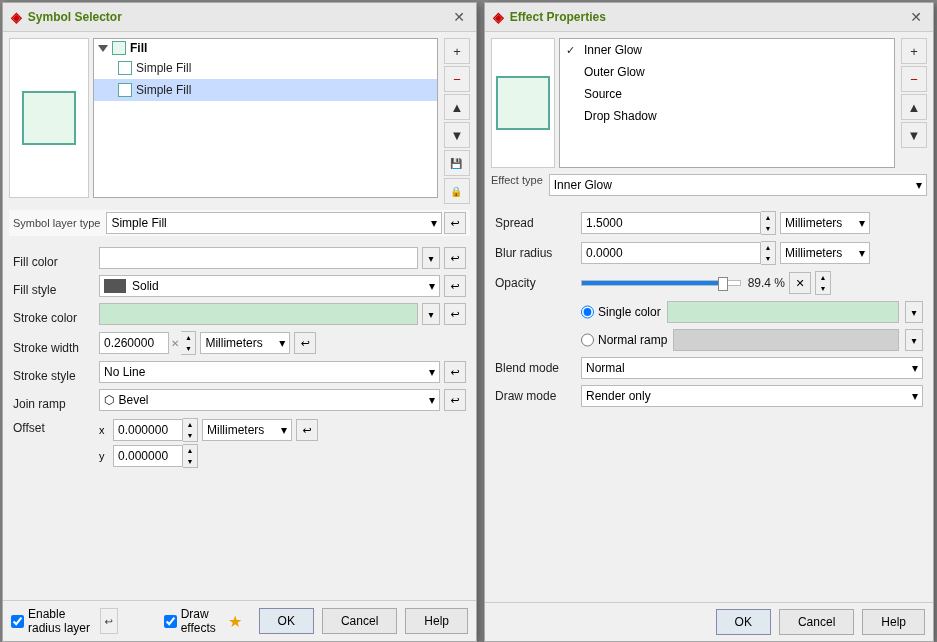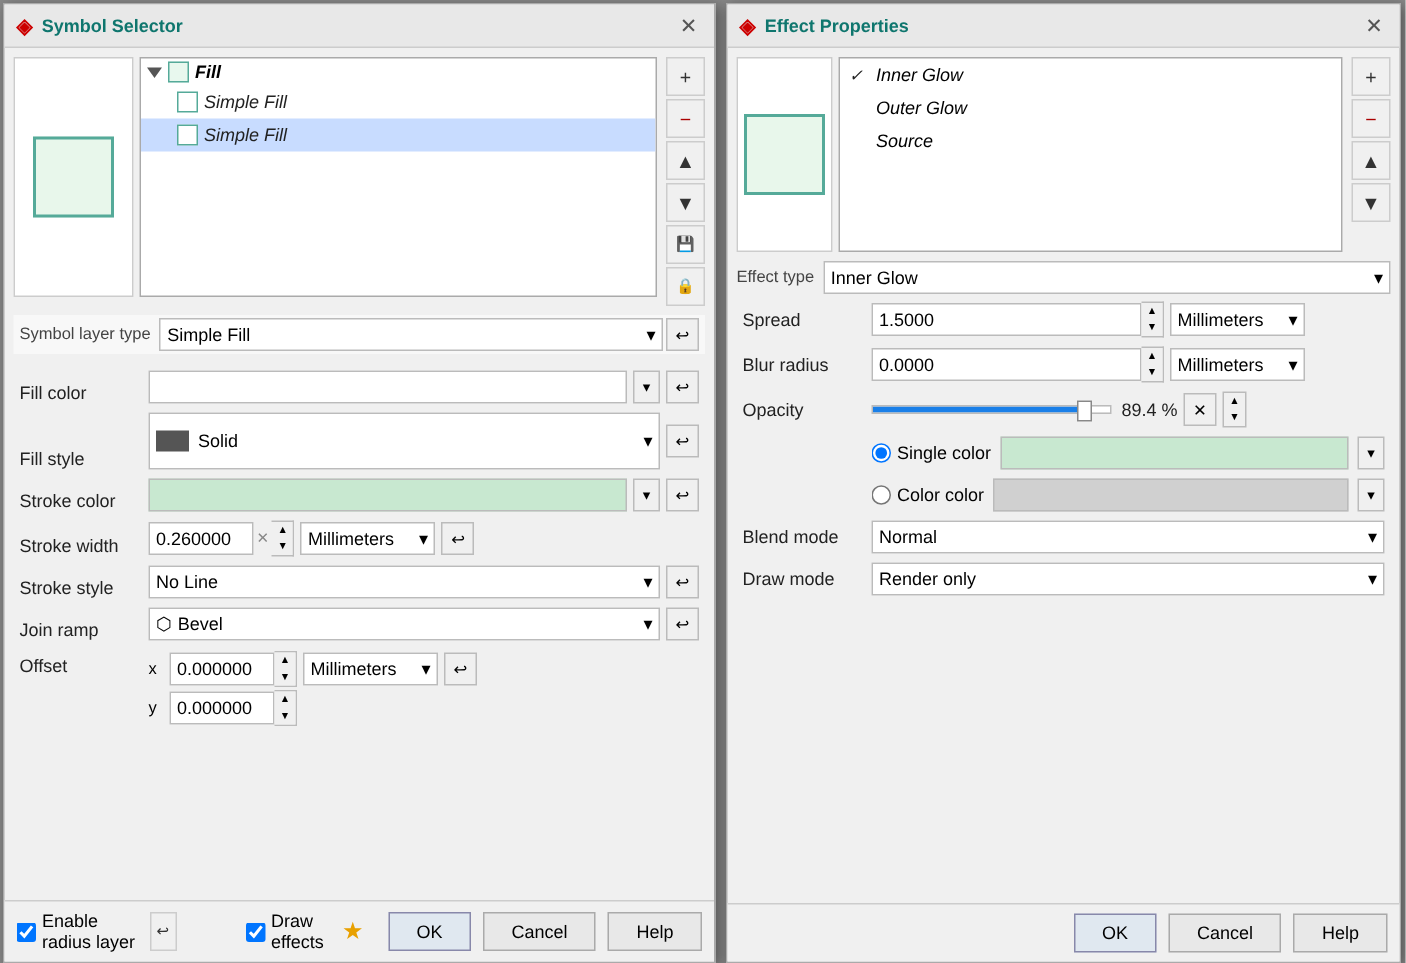--- a/index.html
+++ b/index.html
@@ -26,21 +26,21 @@
     .dialog-title .title-icon {
       color: #c00;
       font-size: 14px;
       font-weight: bold;
     }
 
     .dialog-title .title-text {
       flex: 1;
       font-size: 12px;
       font-weight: 600;
-      color: #0f766e;
+      color: #4d7c0f;
     }
 
     .close-btn {
       width: 18px; height: 18px;
       background: none;
       border: none;
       cursor: pointer;
       display: flex; align-items: center; justify-content: center;
       font-size: 14px;
       color: #555;
@@ -85,21 +85,20 @@
     .preview-square {
       width: 54px;
       height: 54px;
       border: 2px solid #5a9;
       background: rgba(180,230,190,0.3);
     }
 
     .layer-list-container {
       flex: 1;
       position: relative;
-      font-style: italic;
     }
 
     .layer-list {
       border: 1px solid #aaa;
       background: white;
       height: 160px;
       overflow-y: auto;
     }
 
     .layer-buttons {
@@ -314,22 +313,22 @@
 
     .effect-preview {
       width: 64px; height: 130px;
       background: white;
       border: 1px solid #ccc;
       display: flex; align-items: center; justify-content: center;
       flex-shrink: 0;
     }
 
     .effect-type-row {
-      display: flex; align-items: center; gap: 6px;
-      margin-bottom: 2px;
+      display: flex; gap: 6px;
+      margin-bottom: 12px;
       margin-top: 4px;
     }
 
     .effect-prop-row {
       display: flex; align-items: center;
       padding: 3px 4px;
       gap: 6px;
       min-height: 26px;
     }
 
@@ -457,21 +456,21 @@
         <div class="prop-control">
           <div class="color-box color-box-white" style="flex:1;height:22px;border:1px solid #bbb;background:white;"></div>
           <button class="arrow-btn">▾</button>
           <button class="reset-btn">↩</button>
         </div>
       </div>
 
       <div class="prop-row">
         <span class="prop-label">Fill style</span>
         <div class="prop-control">
-          <div style="display:flex;align-items:center;border:1px solid #bbb;background:white;height:38px;flex:1;padding:0 4px;gap:6px;">
+          <div style="display:flex;align-items:center;border:1px solid #bbb;background:white;height:22px;flex:1;padding:0 4px;gap:6px;">
             <div style="width:22px;height:14px;background:#555;"></div>
             <span>Solid</span>
             <span style="margin-left:auto;">▾</span>
           </div>
           <button class="reset-btn">↩</button>
         </div>
       </div>
 
       <div class="prop-row">
         <span class="prop-label">Stroke color</span>
@@ -596,20 +595,24 @@
             <span>Inner Glow</span>
           </div>
           <div class="effect-row">
             <span class="check-mark" style="visibility:hidden;">✓</span>
             <span>Outer Glow</span>
           </div>
           <div class="effect-row">
             <span class="check-mark" style="visibility:hidden;">✓</span>
             <span>Source</span>
           </div>
+          <div class="effect-row">
+            <span class="check-mark" style="visibility:hidden;">✓</span>
+            <span>Drop Shadow</span>
+          </div>
         </div>
       </div>
       <div class="layer-buttons">
         <button class="icon-btn">+</button>
         <button class="icon-btn danger">−</button>
         <button class="icon-btn">▲</button>
         <button class="icon-btn">▼</button>
       </div>
     </div>
 
@@ -680,21 +683,21 @@
         <div class="color-swatch color-swatch-green" style="height:22px;flex:1;border:1px solid #bbb;"></div>
         <button class="arrow-btn">▾</button>
       </div>
     </div>
 
     <div class="effect-prop-row">
       <span class="effect-prop-label"></span>
       <div style="display:flex;align-items:center;gap:6px;flex:1;">
         <label class="radio-row">
           <input type="radio" name="color-type" style="">
-          <span>Color color</span>
+          <span>Normal ramp</span>
         </label>
         <div class="color-swatch color-swatch-gray" style="height:22px;flex:1;border:1px solid #bbb;background:#d0d0d0;"></div>
         <button class="arrow-btn">▾</button>
       </div>
     </div>
 
     <div class="effect-prop-row">
       <span class="effect-prop-label">Blend mode</span>
       <div style="display:flex;align-items:center;border:1px solid #bbb;background:white;height:22px;flex:1;padding:0 4px;justify-content:space-between;">
         <span>Normal</span>

